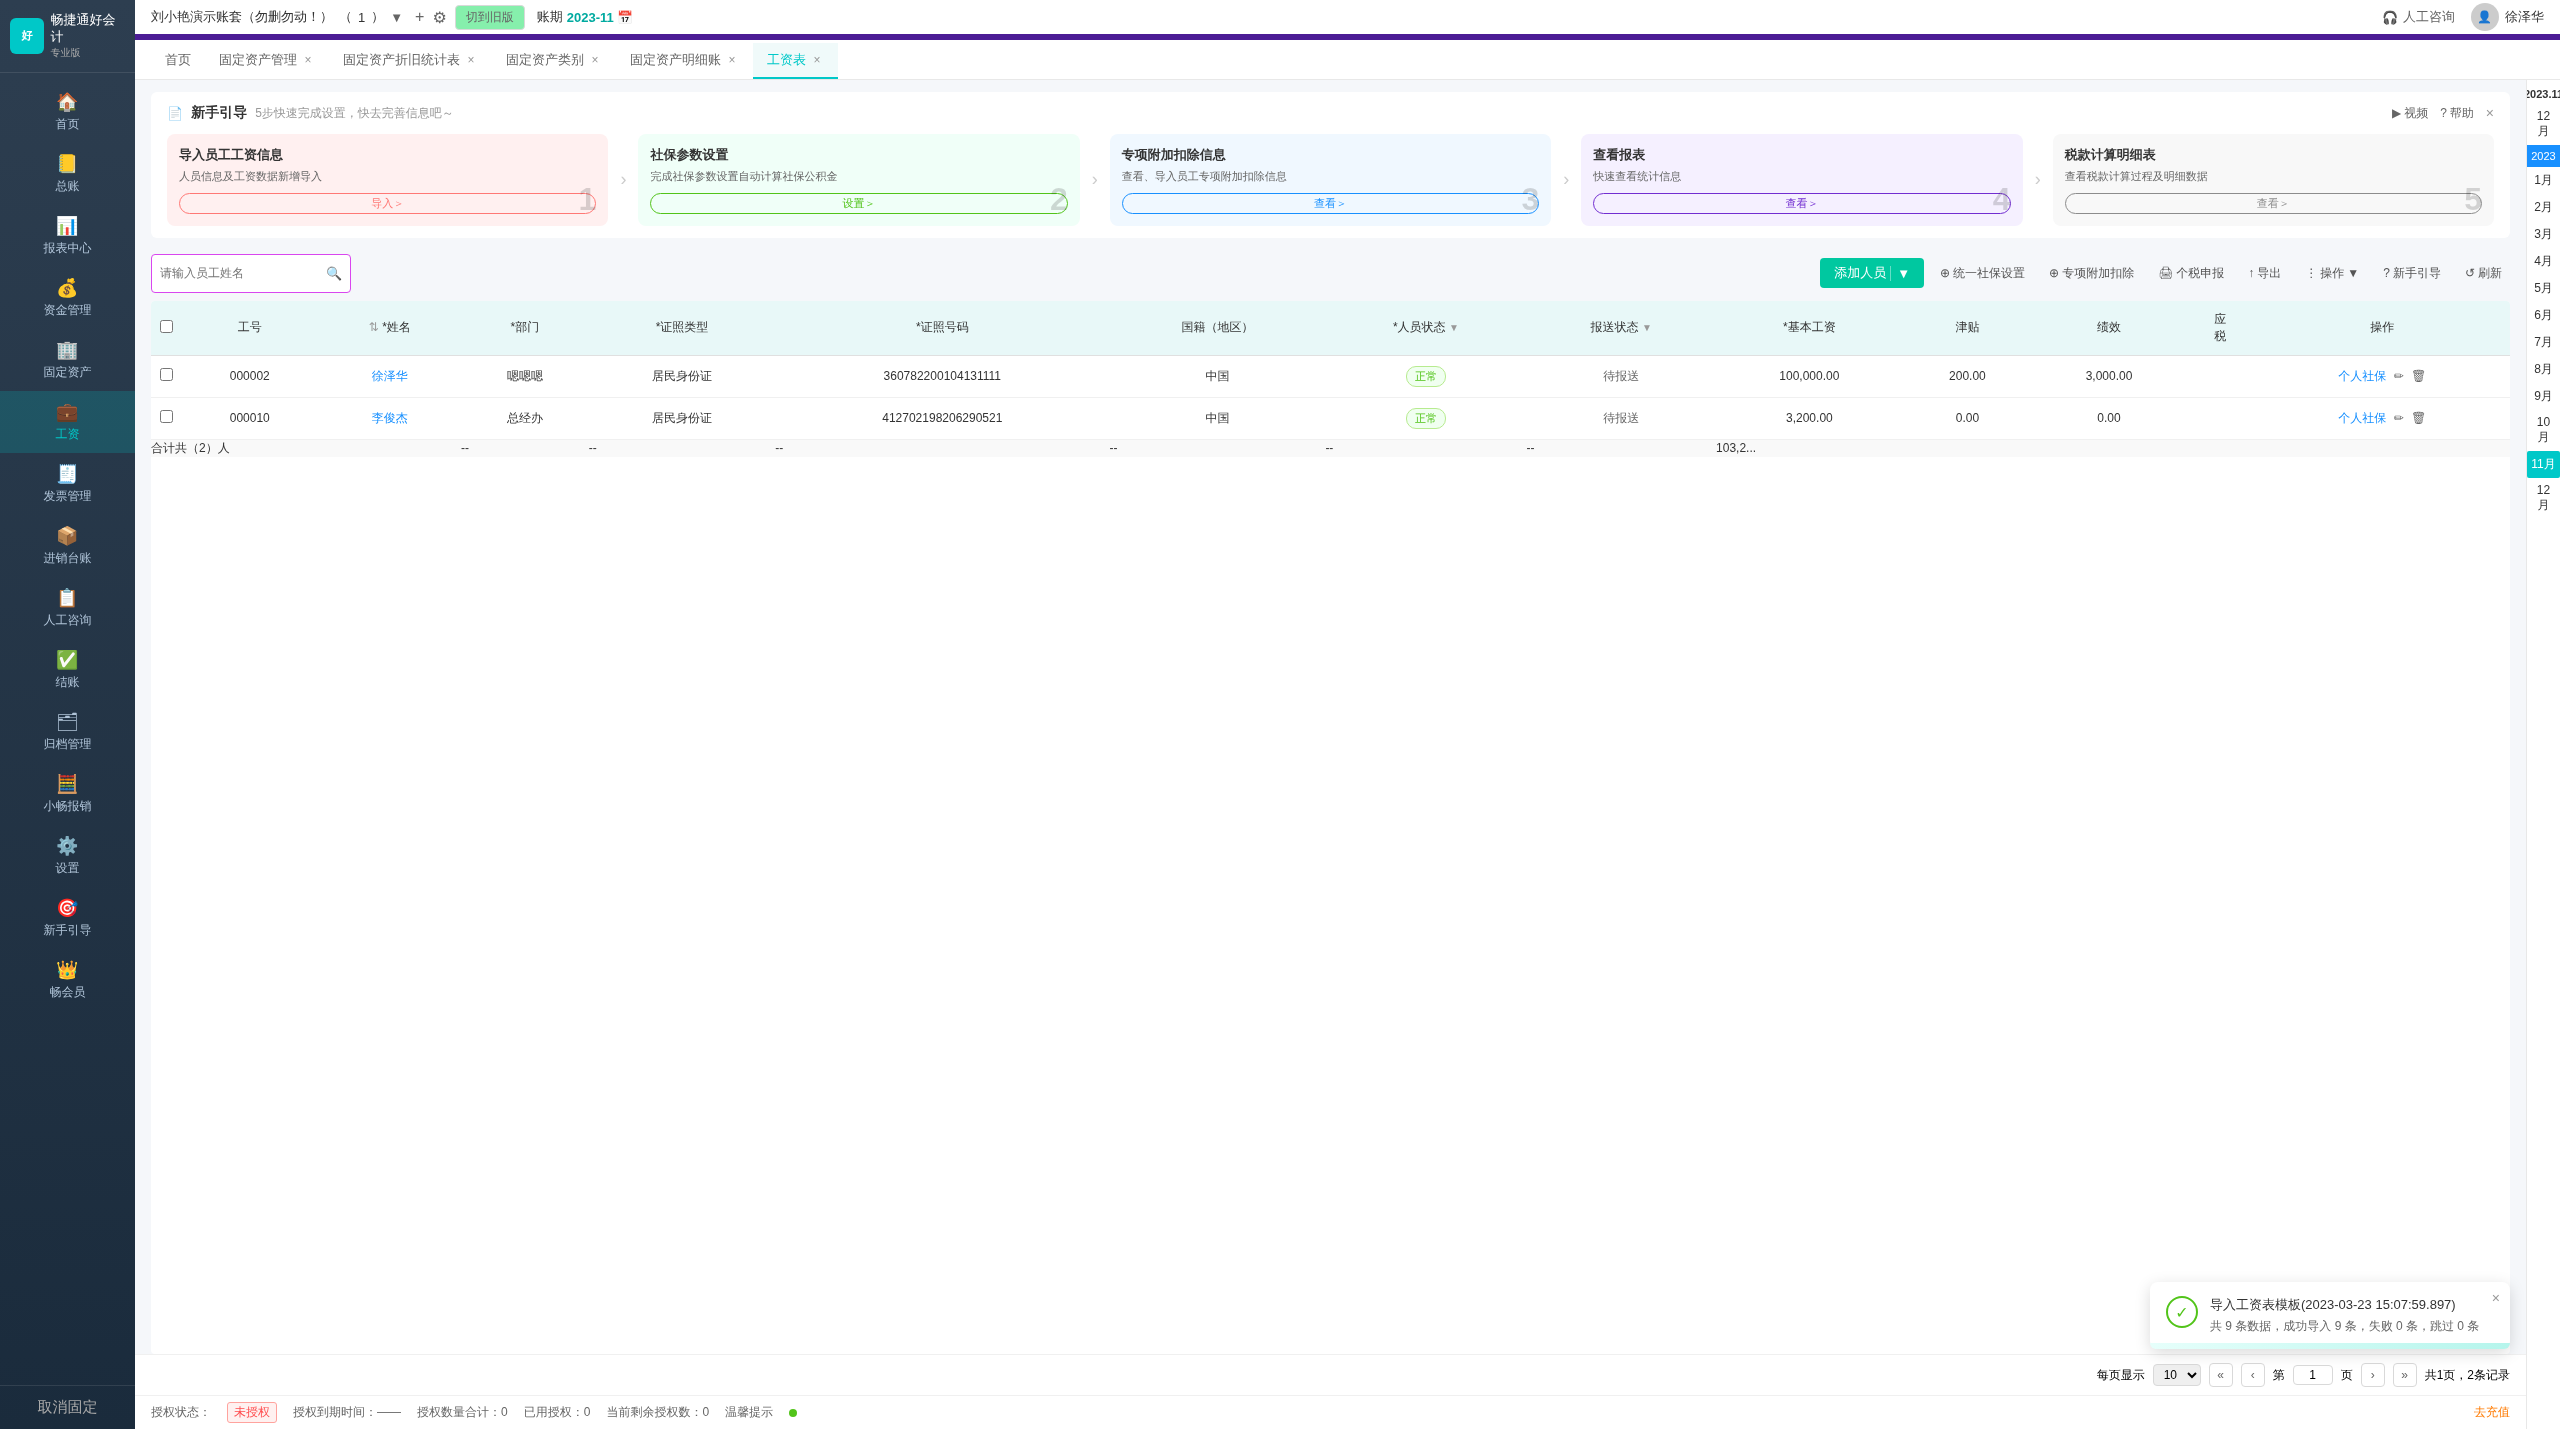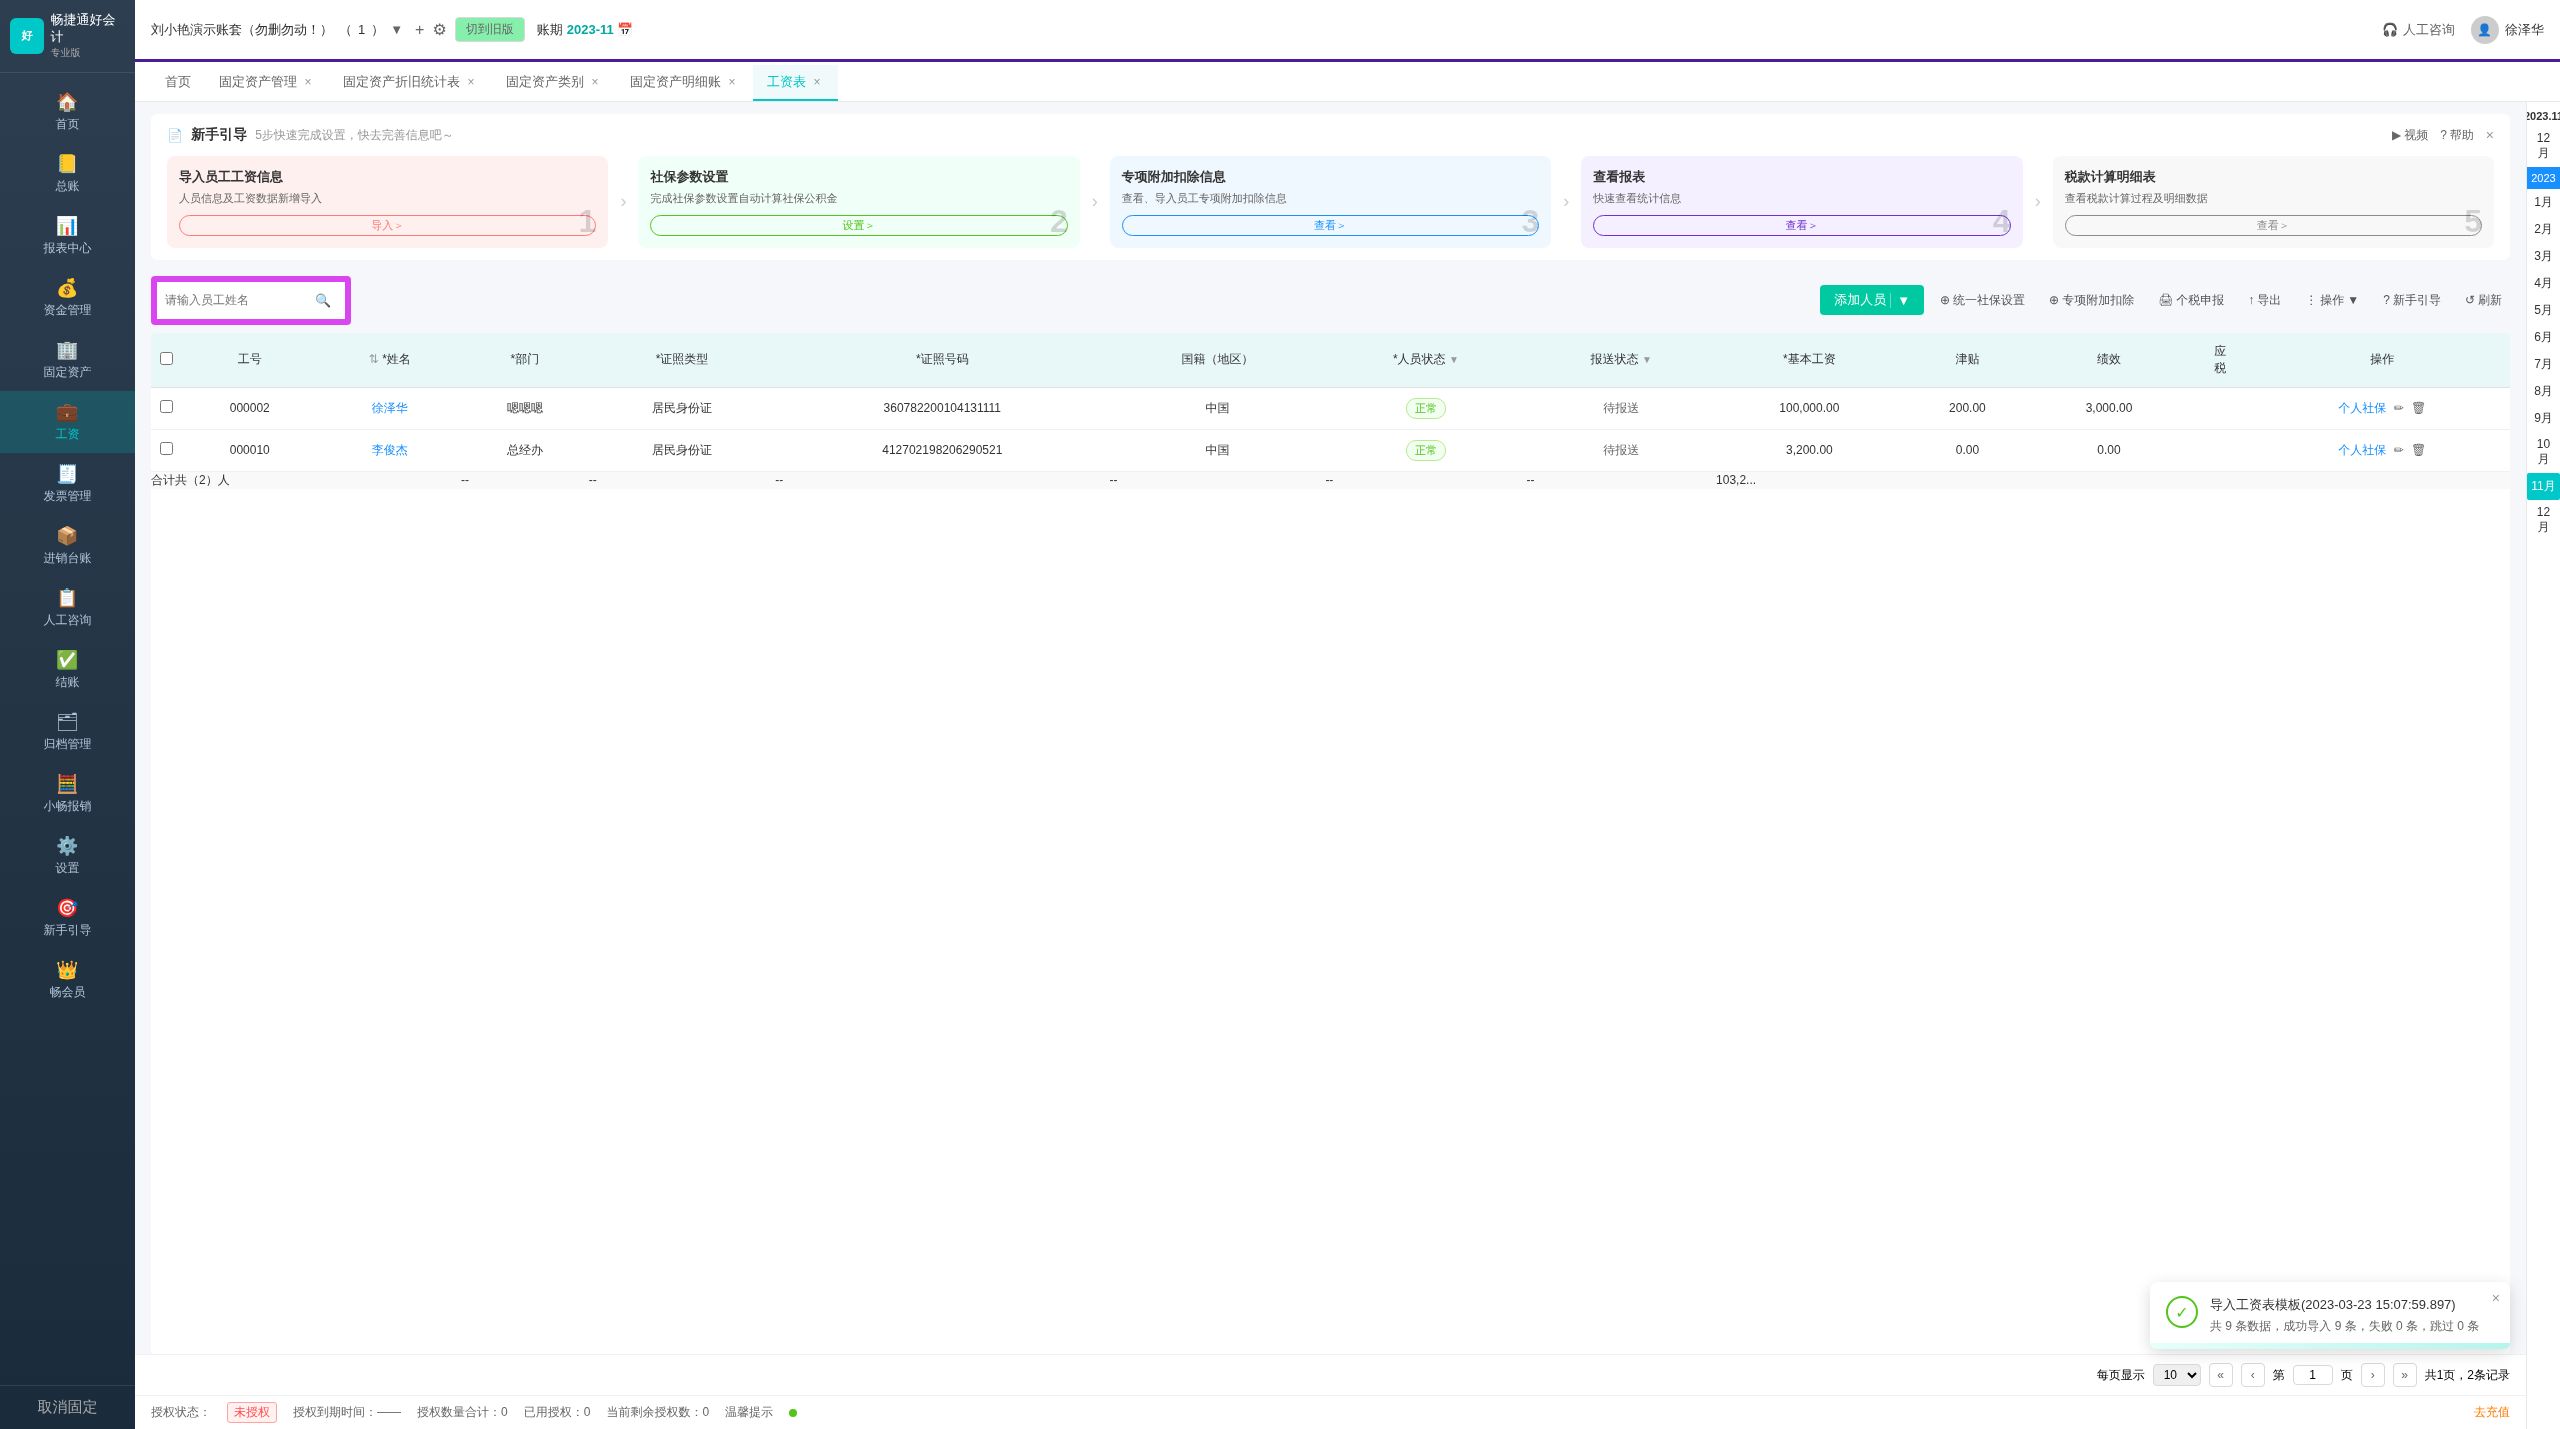--- a/index.html
+++ b/index.html
@@ -55,25 +55,25 @@
     .main-area {
       flex: 1;
       display: flex;
       flex-direction: column;
       overflow: hidden;
     }
 
     
     .topbar {
       background: #fff;
-      height: 62px;
+      height: 40px;
       display: flex;
       align-items: center;
       padding: 8px 16px;
-      border-bottom: 3px solid #4c1d95;
+      border-bottom: 6px solid #4c1d95;
       gap: 12px;
       flex-shrink: 0;
     }
     .topbar-account {
       display: flex; align-items: center; gap: 6px;
       font-size: 13px; color: #333;
     }
     .topbar-account .dropdown-arrow { color: #666; cursor: pointer; }
     .topbar-actions { display: flex; align-items: center; gap: 8px; }
     .topbar-btn-old {
@@ -212,25 +212,25 @@
 
     
     .toolbar {
       display: flex; align-items: center; padding: 8px 16px;
       background: #f5f7fa;
       gap: 8px;
       flex-shrink: 0;
     }
     .search-input-wrap {
       display: flex; align-items: center;
-      border: 6px solid #d946ef;
+      border: 1px solid #d946ef;
       border-radius: 4px;
       background: #fff;
       padding: 11px 8px;
-      gap: 0;
+      gap: 16px;
       width: 200px;
     }
     .search-input-wrap input {
       border: none; outline: none;
       font-size: 12px; color: #999;
       width: 150px;
     }
     .toolbar-right { margin-left: auto; display: flex; align-items: center; gap: 8px; }
     .add-person-btn {
       background: #00c8a0;

